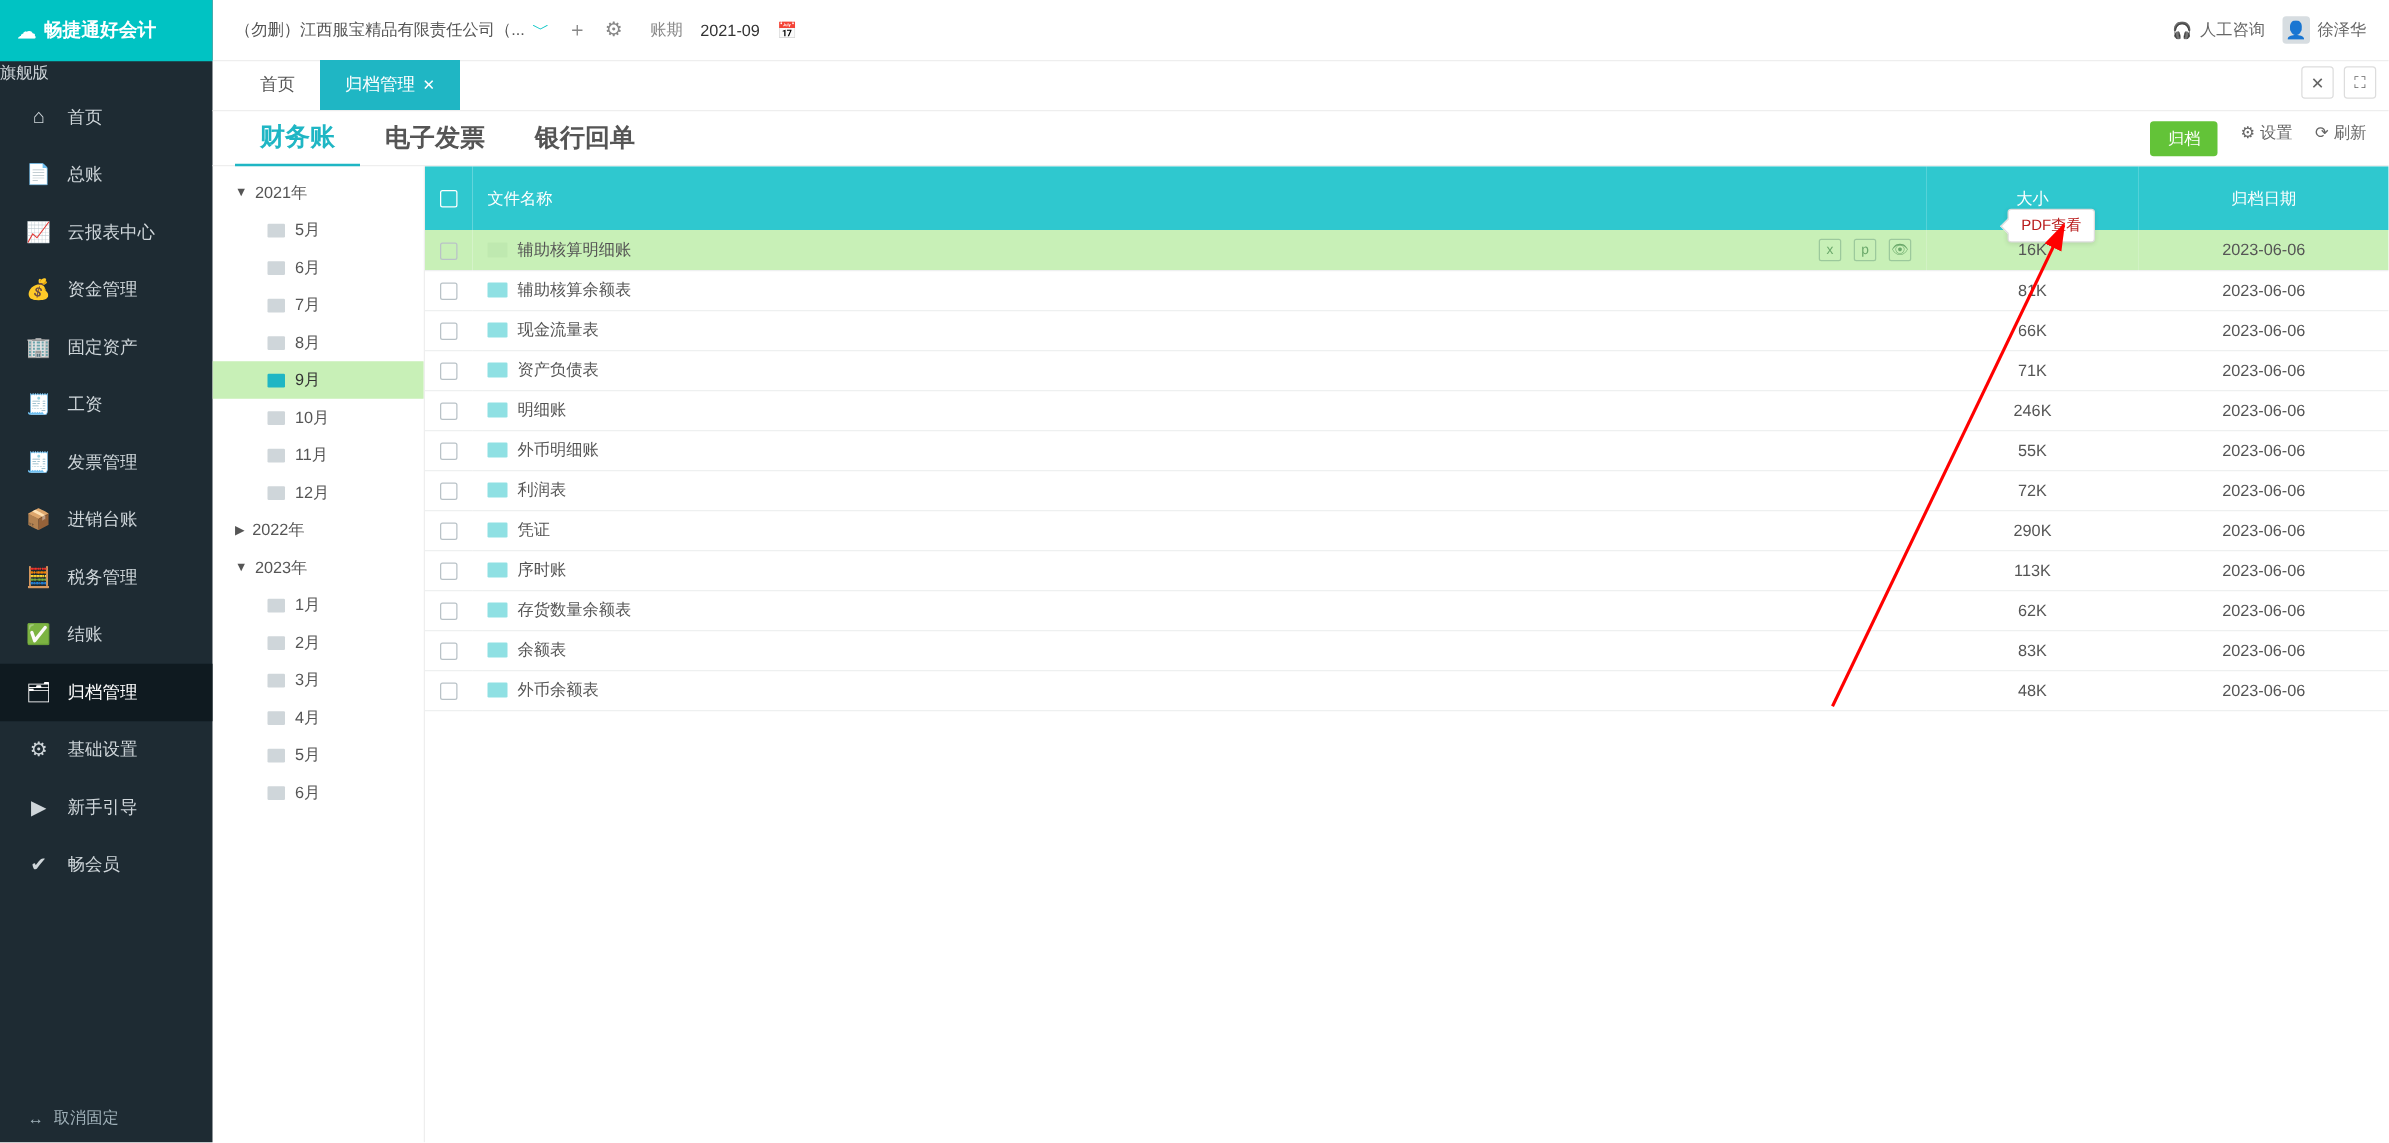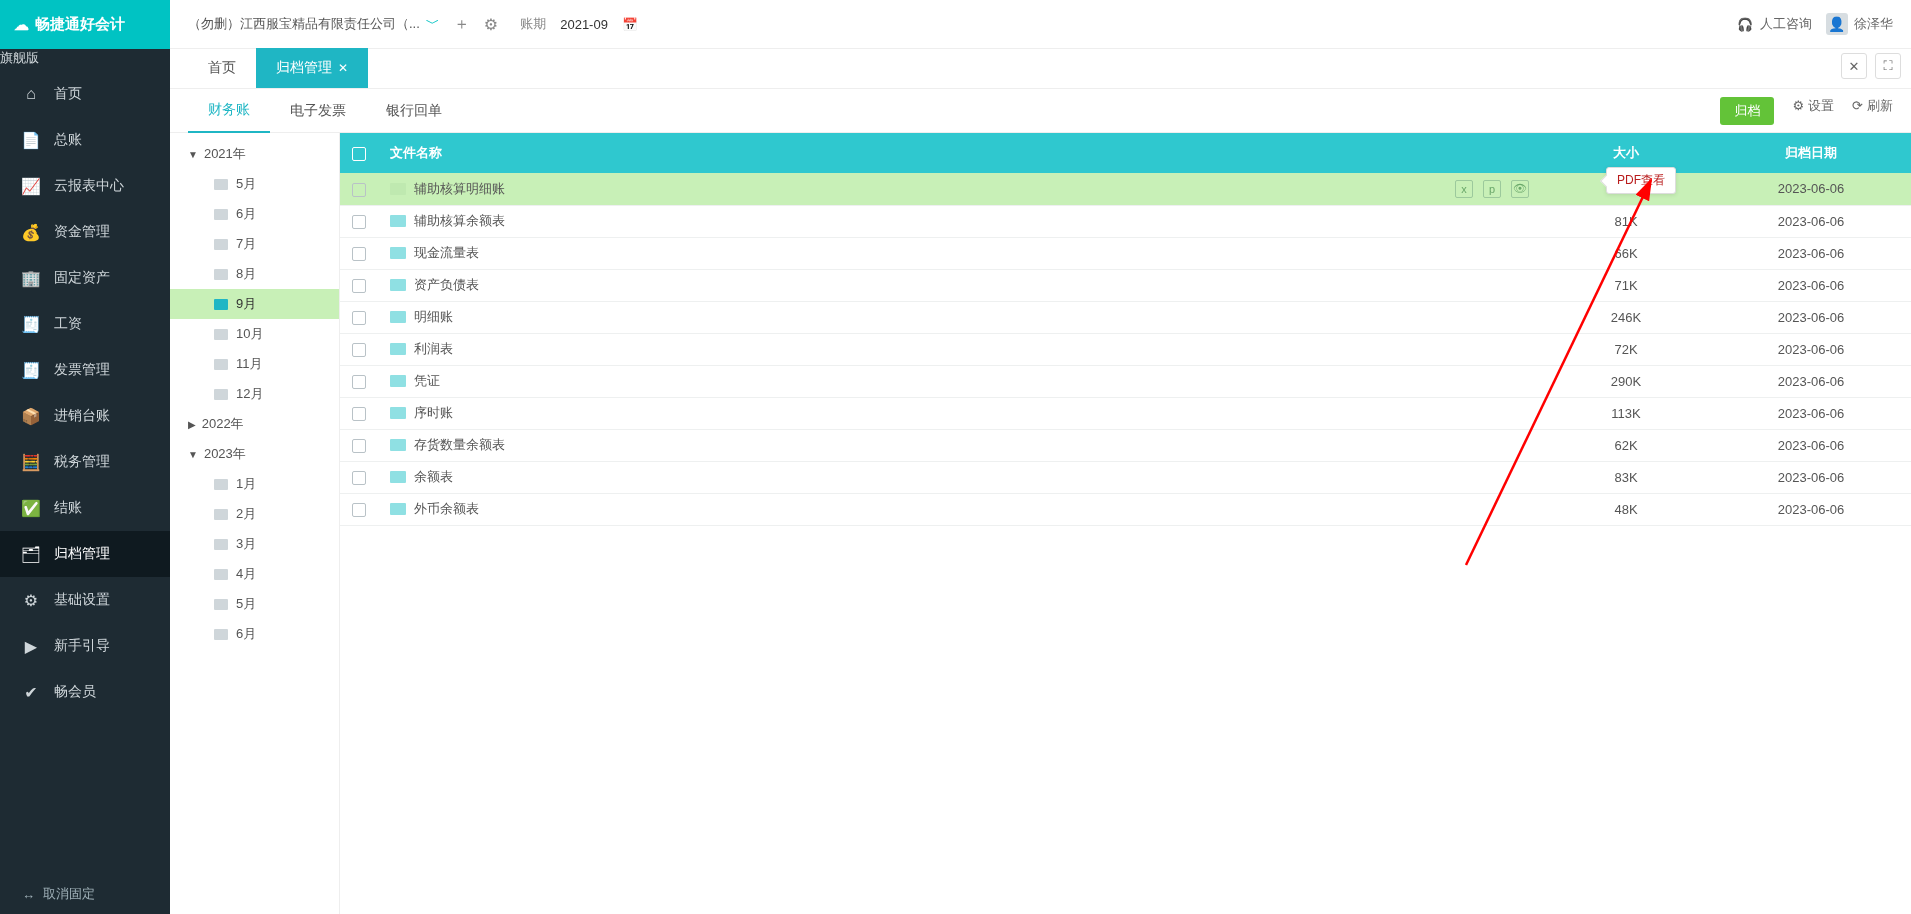--- a/index.html
+++ b/index.html
@@ -31,39 +31,39 @@
   .page-tabs{height:40px;display:flex;align-items:flex-end;padding-left:18px;gap:0;border-bottom:1px solid #eee;position:relative;}
   .ptab{height:40px;display:flex;align-items:center;padding:0 20px;font-size:14px;color:#555;cursor:pointer;}
   .ptab.active{background:#1fb6c4;color:#fff;}
   .ptab .close{margin-left:6px;font-size:12px;}
   .page-tabs .win-btns{position:absolute;right:10px;top:4px;display:flex;gap:8px;}
   .win-btn{width:26px;height:26px;border:1px solid #ddd;border-radius:3px;display:flex;align-items:center;justify-content:center;color:#666;font-size:13px;cursor:pointer;}
   
   .content{flex:1;display:flex;min-height:0;}
   
   .subtab-row{display:flex;align-items:center;border-bottom:1px solid #eee;height:44px;padding-left:18px;position:relative;}
-  .subtab{padding:0 20px;height:44px;display:flex;align-items:center;font-size:14px;color:#555;cursor:pointer;}
+  .subtab{padding:0 20px;height:44px;display:flex;align-items:center;font-size:20px;color:#555;cursor:pointer;font-weight:bold;}
   .subtab.active{color:#1fb6c4;border-bottom:2px solid #1fb6c4;}
   .subtab-row .actions{position:absolute;right:18px;display:flex;align-items:flex-start;gap:18px;}
   .btn-archive{background:#63c338;color:#fff;padding:5px 14px;border-radius:3px;font-size:13px;cursor:pointer;}
   .link-action{display:flex;align-items:center;gap:4px;color:#666;font-size:13px;cursor:pointer;}
   .col-left{display:flex;flex-direction:column;width:100%;}
   .body-flex{flex:1;display:flex;min-height:0;}
   
   .tree{width:170px;border-right:1px solid #eee;padding-top:6px;font-size:13px;color:#555;overflow:auto;}
   .tree-year{display:flex;align-items:center;gap:6px;height:30px;padding-left:18px;cursor:pointer;}
   .tree-year .tri{font-size:10px;}
   .tree-month{display:flex;align-items:center;gap:8px;height:30px;padding-left:44px;cursor:pointer;}
   .tree-month.active{background:#c8f0b7;color:#333;}
   .tree-month .fold{width:14px;height:11px;background:#cfd6da;border-radius:1px;display:inline-block;}
   .tree-month.active .fold{background:#1fb6c4;}
   
   .tablewrap{flex:1;overflow:auto;}
   table{width:100%;border-collapse:collapse;}
-  thead th{background:#2fc8cf;color:#fff;font-weight:700;height:40px;text-align:left;padding:0 12px;font-size:13px;}
+  thead th{background:#2fc8cf;color:#fff;font-weight:400;height:51px;text-align:left;padding:0 12px;font-size:13px;}
   thead th.center{text-align:center;}
   tbody td{height:32px;border-bottom:1px solid #eef0f0;padding:0 12px;font-size:13px;color:#555;}
   tbody td.center{text-align:center;}
   tbody tr.hover{background:#c8f0b7;}
   .cbx{width:14px;height:14px;border:1px solid #b9c2c7;border-radius:2px;display:inline-block;vertical-align:middle;cursor:pointer;}
   thead .cbx{border-color:#fff;}
   .fname{display:flex;align-items:center;gap:8px;}
   .fname .fold{width:16px;height:12px;background:#8fe0e3;border-radius:1px;display:inline-block;}
   tr.hover .fname .fold{background:#bfe9b0;}
   .row-actions{display:flex;gap:10px;justify-content:flex-end;align-items:center;color:#6aa86a;}
@@ -347,20 +347,31 @@
                       </div>
                     </td>
                     <td class="center">246K</td>
                     <td class="center">2023-06-06</td>
                   </tr>
                   <tr>
                     <td class="center"><span class="cbx"></span></td>
                     <td>
                       <div class="fname">
                         <span class="fold"></span>
+                        <span>外币明细账</span>
+                      </div>
+                    </td>
+                    <td class="center">55K</td>
+                    <td class="center">2023-06-06</td>
+                  </tr>
+                  <tr>
+                    <td class="center"><span class="cbx"></span></td>
+                    <td>
+                      <div class="fname">
+                        <span class="fold"></span>
                         <span>利润表</span>
                       </div>
                     </td>
                     <td class="center">72K</td>
                     <td class="center">2023-06-06</td>
                   </tr>
                   <tr>
                     <td class="center"><span class="cbx"></span></td>
                     <td>
                       <div class="fname">

